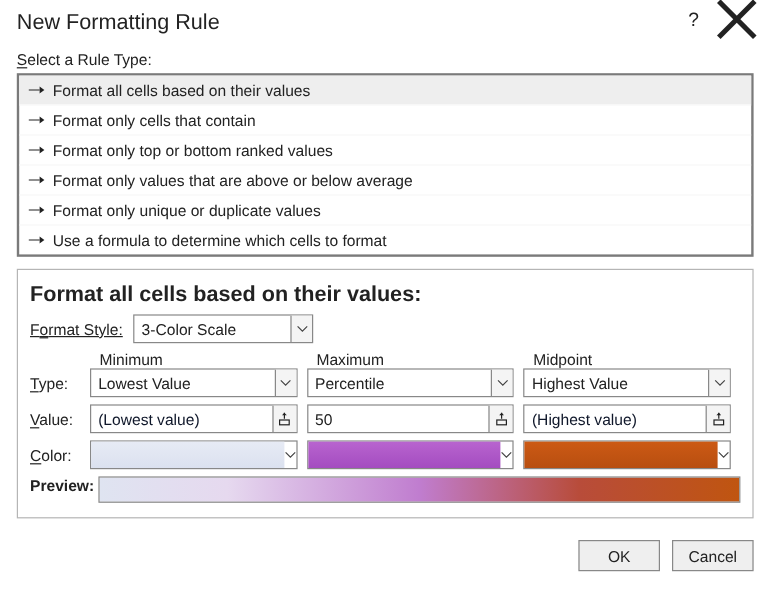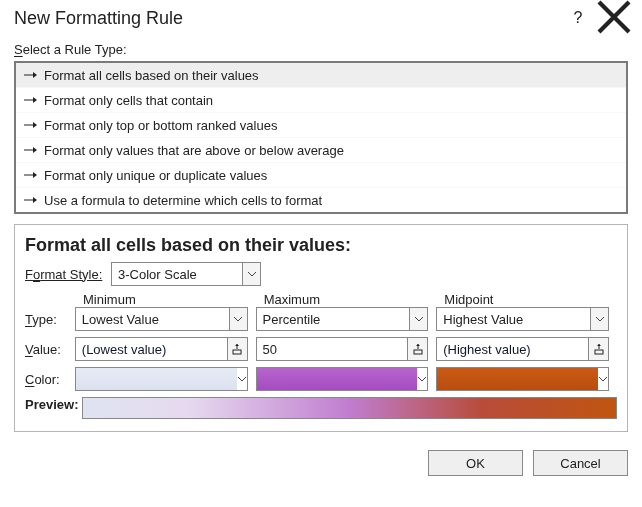--- a/index.html
+++ b/index.html
@@ -35,21 +35,21 @@
   .inputbox .text { flex:1; font-size:13px; color:#0f172a; }
   .inputbox .btn-icon { width: 20px; height: 100%; border-left: 1px solid #888; display:flex; align-items:center; justify-content:center; background:#f4f4f4; }
   .btn-icon svg { width:12px; height:12px; }
   .colorbox .swatch { flex:1; height:100%; }
   .preview-row { display:flex; margin-top:4px; }
   .preview-label { font-weight:bold; margin-right:4px; }
   .preview-bar { flex:1; height:22px; border:1px solid #888;
     background: linear-gradient(to right, #dfe4f1 0%, #e6d9ef 20%, #c07dcf 50%, #b84c3a 75%, #c05510 100%);
   }
   .footer { display:flex; justify-content:flex-end; gap:10px; padding: 8px 14px 0 14px; }
-  .btn { width: 95px; height: 26px; border:1px solid #888; background:#efefef; display:flex; align-items:center; justify-content:center; font-size:13px; }
+  .btn { width: 68px; height: 26px; border:1px solid #888; background:#efefef; display:flex; align-items:center; justify-content:center; font-size:13px; }
   .sw-min { background: linear-gradient(#e7ebf5, #dbe1ef); }
   .sw-mid { background: linear-gradient(#b864cf, #a44cc0); }
   .sw-max { background: linear-gradient(#cc5a15, #b84e10); }
   .val-active { color:#222 !important; }
 </style>
 </head>
 <body>
 
 <div class="titlebar">
   <div class="title">New Formatting Rule</div>

